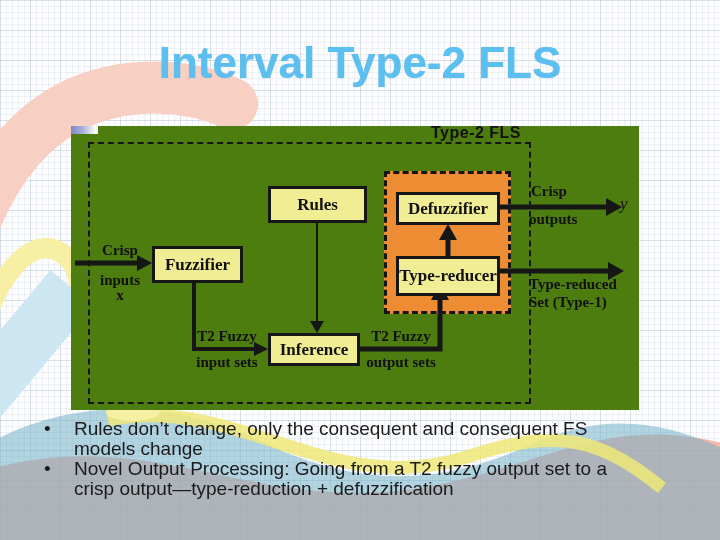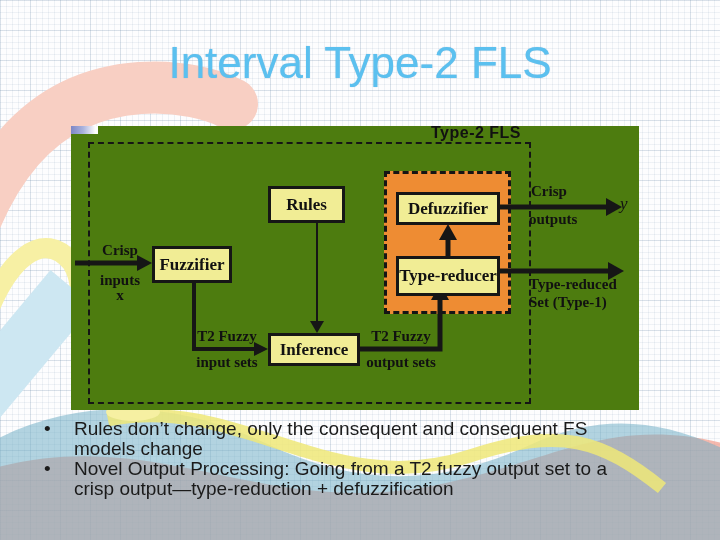--- a/index.html
+++ b/index.html
@@ -10,21 +10,21 @@
     background-image:
       linear-gradient(rgba(100,135,165,0.16) 1px, transparent 1px),
       linear-gradient(90deg, rgba(100,135,165,0.16) 1px, transparent 1px),
       linear-gradient(rgba(110,145,175,0.10) 1px, transparent 1px),
       linear-gradient(90deg, rgba(110,145,175,0.10) 1px, transparent 1px);
     background-size:30px 30px,30px 30px,6px 6px,6px 6px;
   }
   .deco{position:absolute;left:0;top:0;z-index:0;}
   .title{
     position:absolute;left:0;top:38px;width:720px;margin:0;
-    text-align:center;font-size:44px;font-weight:normal;color:#5bc0ef;
+    text-align:center;font-size:44px;font-weight:bold;color:#5bc0ef;
     letter-spacing:0px;z-index:2;
     text-shadow:0 0 1px rgba(60,130,185,0.45);
   }
   .panel{
     position:absolute;left:71px;top:126px;width:568px;height:284px;
     background:#4d7c0f;z-index:2;
   }
   .grad-chip{
     position:absolute;left:0;top:0;width:27px;height:8px;
     background:linear-gradient(90deg,#7d86c5 0%,#aab3dd 45%,#fdfdfd 90%);
@@ -47,22 +47,22 @@
     position:absolute;left:313px;top:45px;width:127px;height:143px;
     background:#ee8c33;border:3px dashed #151515;box-sizing:border-box;z-index:2;
   }
   .arrows{position:absolute;left:0;top:0;z-index:3;}
   .block{
     position:absolute;background:#f1ed95;border:3px solid #161616;
     box-sizing:border-box;display:flex;align-items:center;justify-content:center;
     font-family:"Liberation Serif",serif;font-weight:bold;font-size:17px;color:#111;
     z-index:4;
   }
-  .b-rules{left:197px;top:60px;width:77px;height:37px;}
-  .b-fuzzifier{left:81px;top:120px;width:80px;height:37px;}
+  .b-rules{left:197px;top:60px;width:99px;height:37px;}
+  .b-fuzzifier{left:81px;top:120px;width:91px;height:37px;}
   .b-inference{left:197px;top:207px;width:92px;height:33px;}
   .b-defuzzifier{left:325px;top:66px;width:104px;height:33px;}
   .b-typereducer{left:325px;top:130px;width:104px;height:40px;}
   .dlabel{
     position:absolute;font-family:"Liberation Serif",serif;font-weight:bold;
     font-size:15px;color:#111;z-index:5;white-space:nowrap;
   }
   .c{text-align:center;}
   .l-crisp-in1{left:20px;top:116px;width:58px;}
   .l-crisp-in2{left:20px;top:146px;width:58px;}

